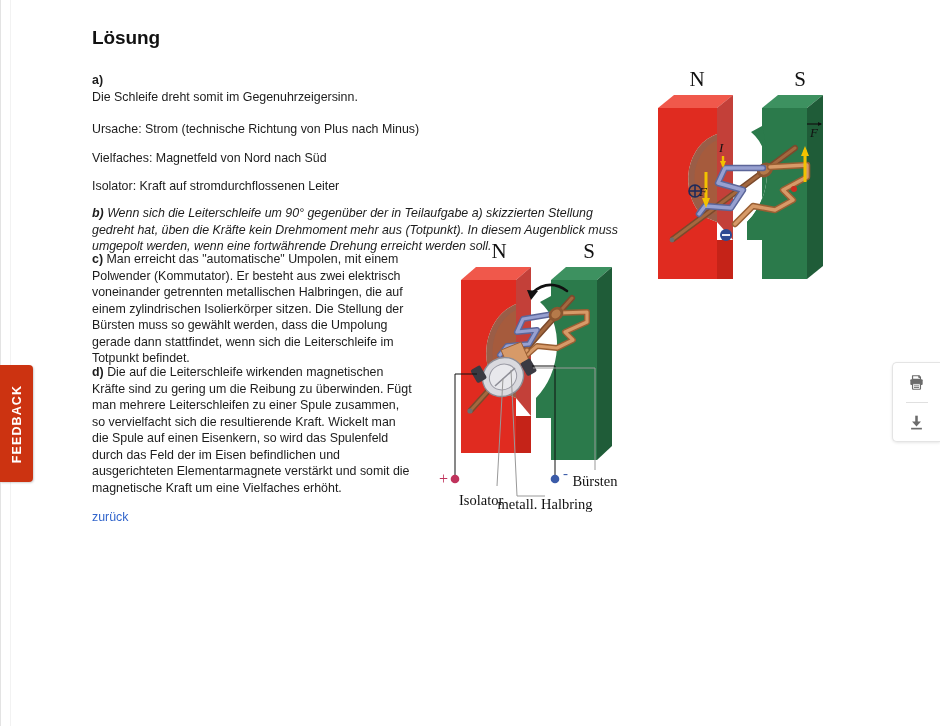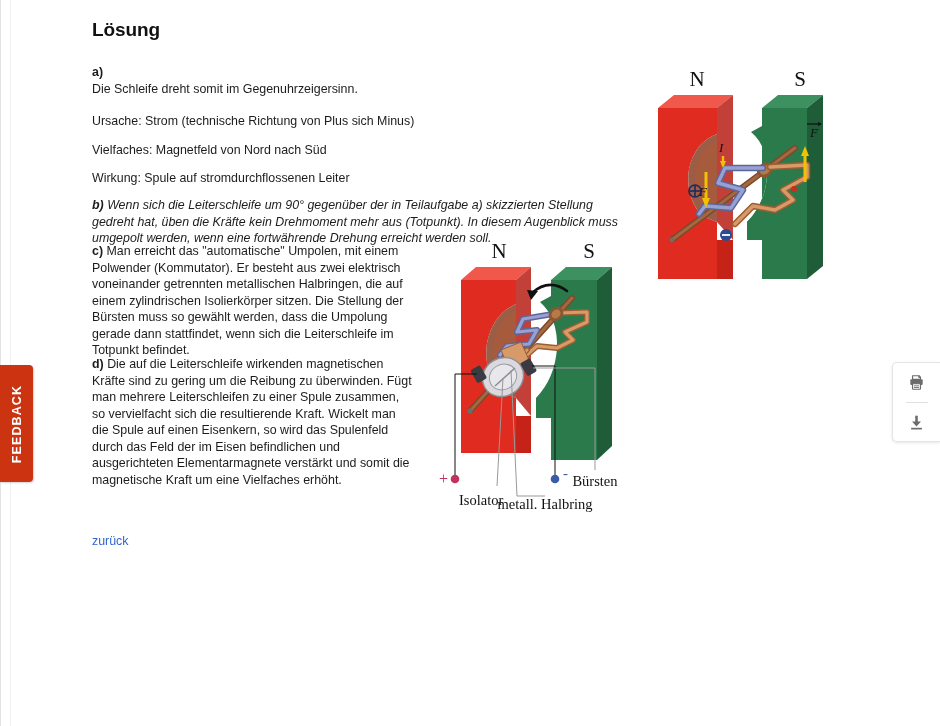--- a/index.html
+++ b/index.html
@@ -86,21 +86,21 @@
     width: 22px;
     height: 1px;
     background: #e0e0e0;
     margin: 0 auto;
   }
 
   
   .content {
     position: absolute;
     left: 92px;
-    top: 0;
+    top: 8px;
     width: 560px;
   }
   .page-title {
     font-size: 19px;
     font-weight: bold;
     color: #111111;
     margin: 19px 0 0 0;
     letter-spacing: -0.1px;
   }
   .para {
@@ -115,21 +115,20 @@
   .p-wirkung{ position: absolute; left: 0;  top: 170px; width: 430px; }
   .p-b      { position: absolute; left: 0;  top: 197px; width: 534px; font-style: italic; }
   .p-c      { position: absolute; left: 0;  top: 243px; width: 320px; }
   .p-d      { position: absolute; left: 0;  top: 356px; width: 320px; }
   .back-link{
     position: absolute; left: 0; top: 502px;
     font-size: 12.4px;
     color: #3366cc;
     text-decoration: none;
     cursor: pointer;
-    margin-top: 32px;
   }
   b.lbl { font-weight: bold; }
 
   
   .figure { position: absolute; }
   .fig-top    { left: 655px; top: 64px;  width: 190px; height: 235px; }
   .fig-bottom { left: 437px; top: 238px; width: 200px; height: 275px; }
   .figure svg { display: block; width: 100%; height: 100%; }
 </style>
 </head>
@@ -165,25 +164,25 @@
 
 <div class="content">
 
   <h1 class="page-title">Lösung</h1>
 
   <p class="para p-a">
     <b class="lbl">a)</b><br>
     <span>Die Schleife dreht somit im Gegenuhrzeigersinn.</span>
   </p>
 
-  <p class="para p-ursache">Ursache: Strom (technische Richtung von Plus sich Minus)</p>
+  <p class="para p-ursache">Ursache: Strom (technische Richtung von Plus nach Minus)</p>
 
   <p class="para p-vermit">Vielfaches: Magnetfeld von Nord nach Süd</p>
 
-  <p class="para p-wirkung">Wirkung: Spule auf stromdurchflossenen Leiter</p>
+  <p class="para p-wirkung">Isolator: Kraft auf stromdurchflossenen Leiter</p>
 
   <p class="para p-b">
     <b class="lbl">b)</b><span> Wenn sich die Leiterschleife um 90° gegenüber der in Teilaufgabe a) skizzierten Stellung gedreht hat, üben die Kräfte kein Drehmoment mehr aus (Totpunkt). In diesem Augenblick muss umgepolt werden, wenn eine fortwährende Drehung erreicht werden soll.</span>
   </p>
 
   <p class="para p-c">
     <b class="lbl">c)</b><span> Man erreicht das "automatische" Umpolen, mit einem Polwender (Kommutator). Er besteht aus zwei elektrisch voneinander getrennten metallischen Halbringen, die auf einem zylindrischen Isolierkörper sitzen. Die Stellung der Bürsten muss so gewählt werden, dass die Umpolung gerade dann stattfindet, wenn sich die Leiterschleife im Totpunkt befindet.</span>
   </p>
 
   <p class="para p-d">

